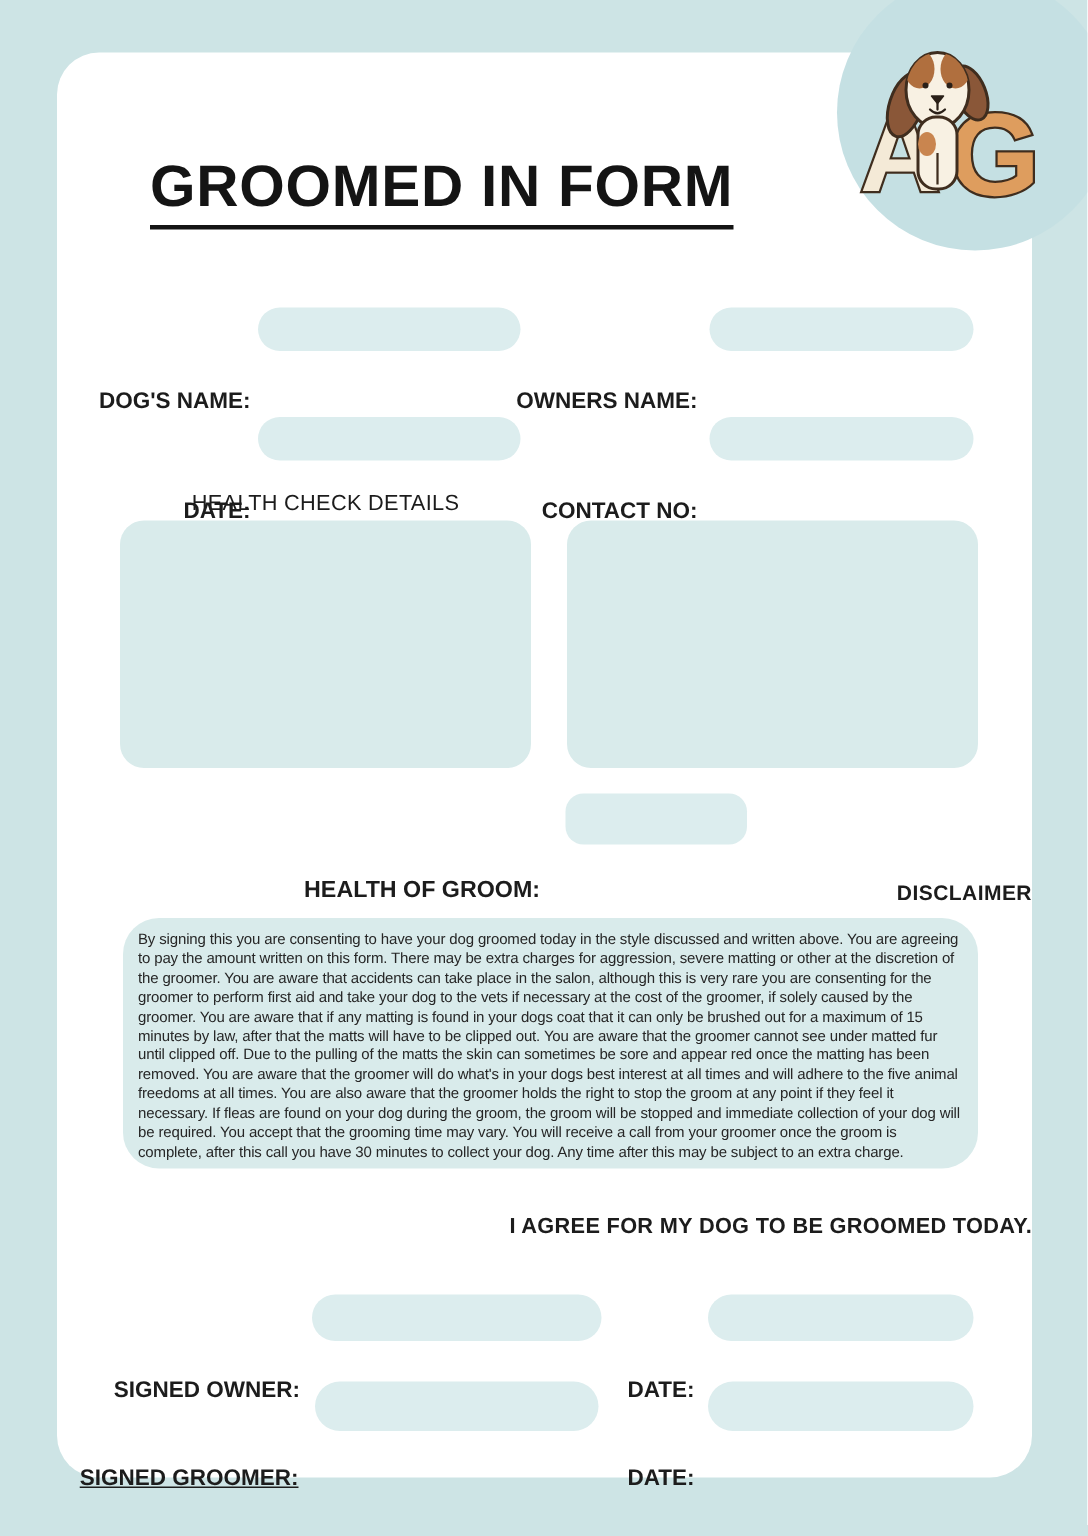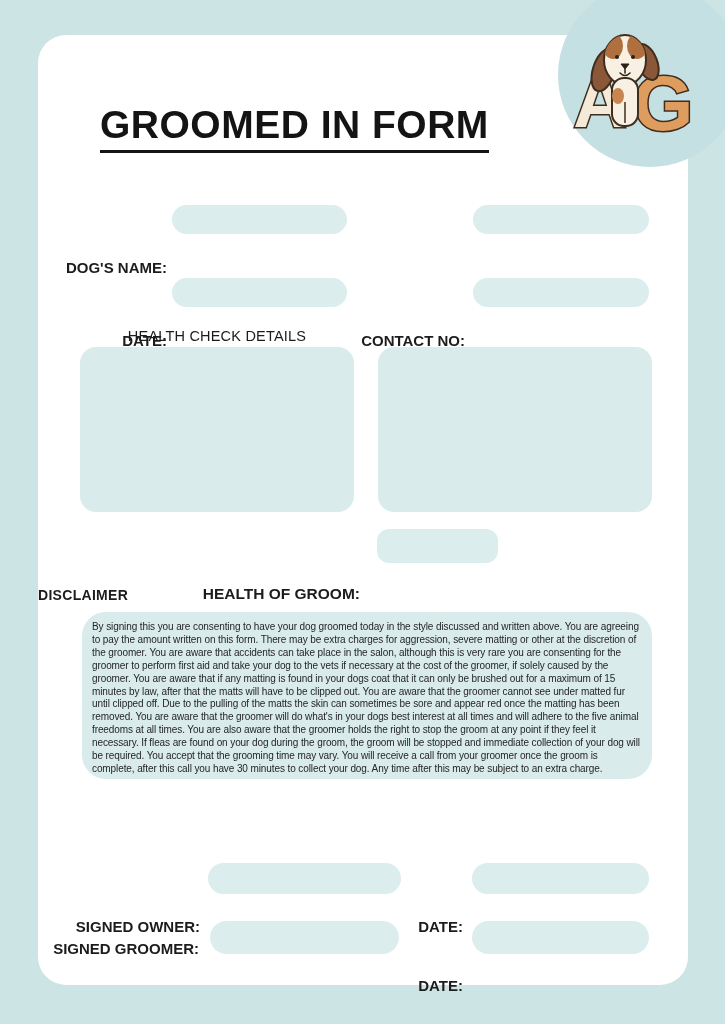--- a/index.html
+++ b/index.html
@@ -43,21 +43,21 @@
   .pill{border-radius:15px;}
   .sec-h{
     position:absolute;font-weight:400;font-size:14.5px;color:var(--text);
     text-align:center;letter-spacing:.2px;
   }
   .bigbox{
     position:absolute;width:274px;height:165px;top:347px;
     background:var(--panel);border-radius:16px;
   }
   .center-line{
-    position:absolute;left:38px;width:650px;text-align:left;
+    position:absolute;left:38px;width:650px;text-align:right;
     font-weight:700;color:var(--text);
   }
   .disclaimer-box{
     position:absolute;left:82px;top:612px;width:570px;height:167px;
     background:var(--panel);border-radius:24px;
     padding:9px 12px 8px 10px;overflow:hidden;
   }
   .disclaimer-box p{
     font-size:10px;line-height:12.9px;color:#262626;letter-spacing:-0.1px;
     text-align:left;
@@ -91,42 +91,44 @@
       <rect x="62" y="103" width="26" height="48" rx="12" fill="#f8f1e3" stroke="#3f2d1e" stroke-width="2"></rect>
       <ellipse cx="68" cy="121" rx="6" ry="8" fill="#c9854f"></ellipse>
       <path d="M75,127 V148" stroke="#3f2d1e" stroke-width="1.5"></path>
     </g>
   </svg>
 
   <h1 class="title">GROOMED IN FORM</h1>
 
   <div class="lbl r" style="left:40px;top:205px;width:127px;line-height:29px;">DOG'S NAME:</div>
   <div class="field pill" style="left:172px;top:205px;width:175px;height:29px;"></div>
+  <div class="lbl r" style="left:340px;top:205px;width:125px;line-height:29px;">OWNERS NAME:</div>
   <div class="field pill" style="left:473px;top:205px;width:176px;height:29px;"></div>
 
   <div class="lbl r" style="left:40px;top:278px;width:127px;line-height:29px;">DATE:</div>
   <div class="field pill" style="left:172px;top:278px;width:175px;height:29px;"></div>
   <div class="lbl r" style="left:340px;top:278px;width:125px;line-height:29px;text-align:right;">CONTACT NO:</div>
   <div class="field pill" style="left:473px;top:278px;width:176px;height:29px;"></div>
 
   <div class="sec-h" style="left:80px;top:328px;width:274px;">HEALTH CHECK DETAILS</div>
   <div class="bigbox" style="left:80px;"></div>
   <div class="bigbox" style="left:378px;"></div>
 
   <div class="lbl r" style="left:180px;top:529px;width:180px;line-height:34px;font-size:15.5px;">HEALTH OF GROOM:</div>
   <div class="field" style="left:377px;top:529px;width:121px;height:34px;border-radius:12px;"></div>
 
   <div class="center-line" style="top:587px;font-size:14px;letter-spacing:.3px;">DISCLAIMER</div>
   <div class="disclaimer-box">
     <p>By signing this you are consenting to have your dog groomed today in the style discussed and written above. You are agreeing to pay the amount written on this form. There may be extra charges for aggression, severe matting or other at the discretion of the groomer. You are aware that accidents can take place in the salon, although this is very rare you are consenting for the groomer to perform first aid and take your dog to the vets if necessary at the cost of the groomer, if solely caused by the groomer. You are aware that if any matting is found in your dogs coat that it can only be brushed out for a maximum of 15 minutes by law, after that the matts will have to be clipped out. You are aware that the groomer cannot see under matted fur until clipped off. Due to the pulling of the matts the skin can sometimes be sore and appear red once the matting has been removed. You are aware that the groomer will do what's in your dogs best interest at all times and will adhere to the five animal freedoms at all times. You are also aware that the groomer holds the right to stop the groom at any point if they feel it necessary. If fleas are found on your dog during the groom, the groom will be stopped and immediate collection of your dog will be required. You accept that the grooming time may vary. You will receive a call from your groomer once the groom is complete, after this call you have 30 minutes to collect your dog. Any time after this may be subject to an extra charge.</p>
   </div>
 
+  <div class="center-line" style="top:810px;font-size:14.5px;letter-spacing:.2px;">I AGREE FOR MY DOG TO BE GROOMED TODAY.</div>
 
   <div class="lbl r" style="left:60px;top:863px;width:140px;line-height:31px;">SIGNED OWNER:</div>
   <div class="field" style="left:208px;top:863px;width:193px;height:31px;border-radius:15.5px;"></div>
   <div class="lbl r" style="left:393px;top:863px;width:70px;line-height:31px;">DATE:</div>
   <div class="field" style="left:472px;top:863px;width:177px;height:31px;border-radius:15.5px;"></div>
 
-  <div class="lbl r" style="left:50px;top:884px;width:149px;line-height:33px;">SIGNED GROOMER:</div>
+  <div class="lbl r" style="left:50px;top:921px;width:149px;line-height:33px;text-decoration:underline;">SIGNED GROOMER:</div>
   <div class="field" style="left:210px;top:921px;width:189px;height:33px;border-radius:16.5px;"></div>
   <div class="lbl r" style="left:393px;top:921px;width:70px;line-height:33px;">DATE:</div>
   <div class="field" style="left:472px;top:921px;width:177px;height:33px;border-radius:16.5px;"></div>
 </div>
 
 </body></html>

